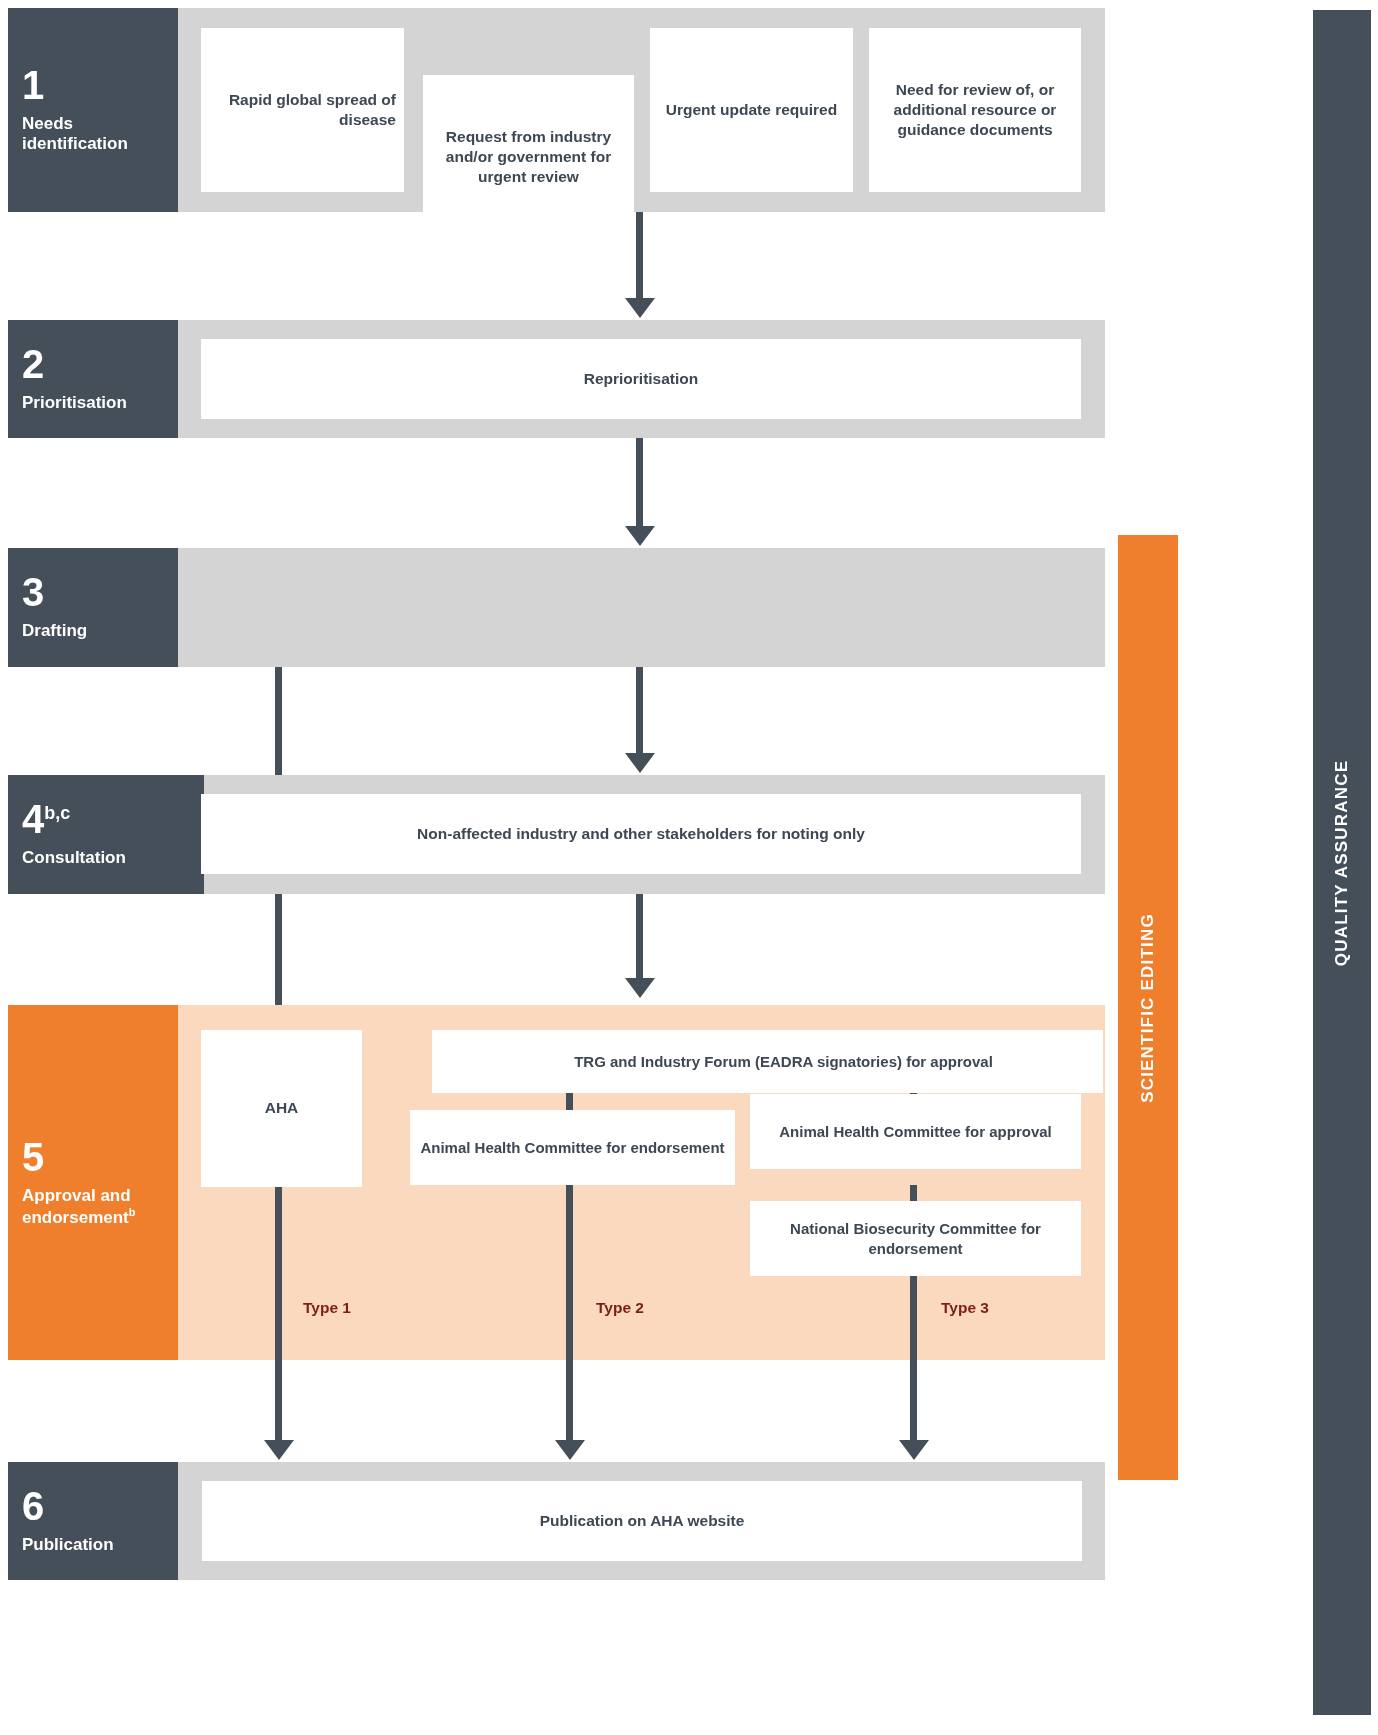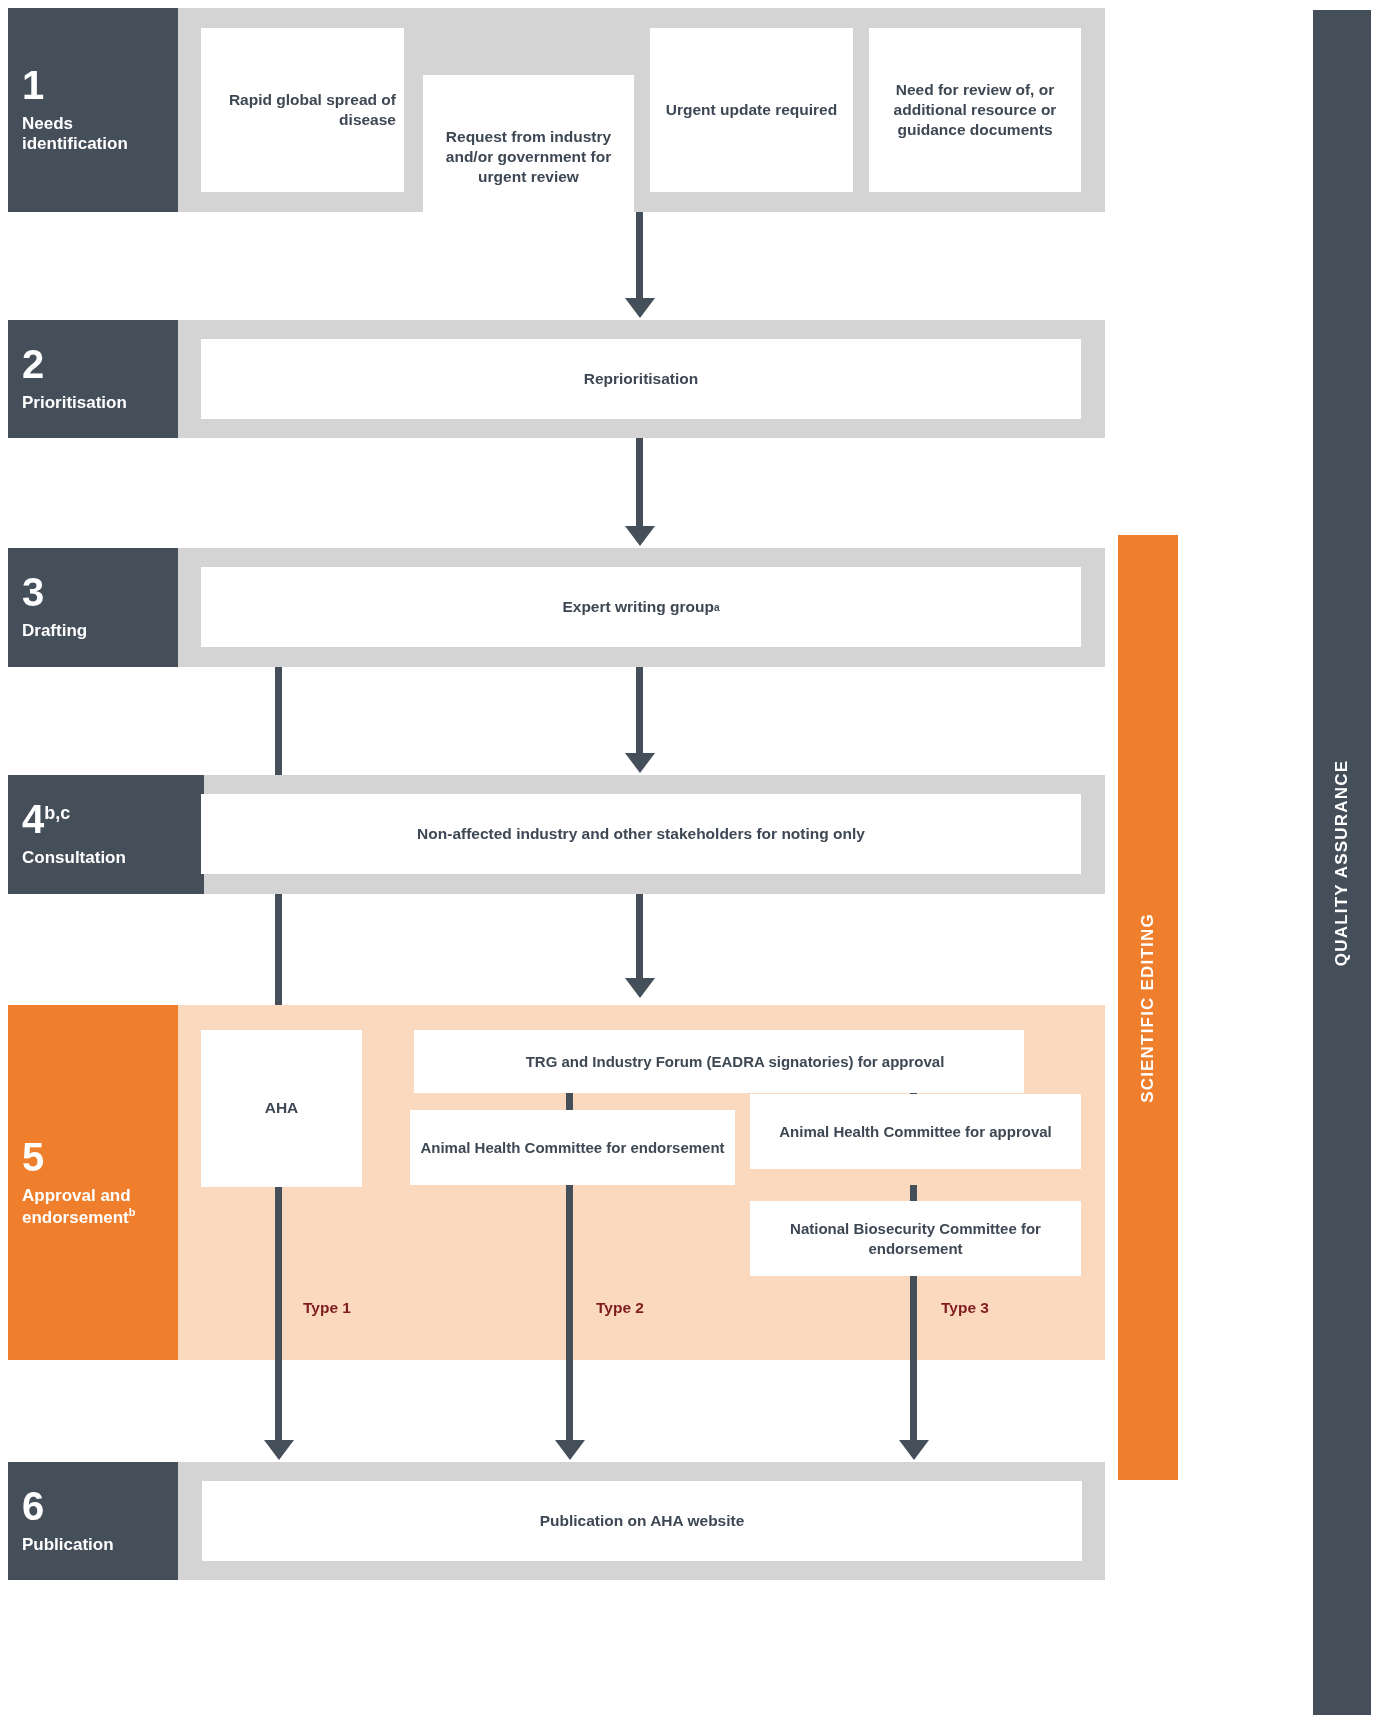--- a/index.html
+++ b/index.html
@@ -131,24 +131,20 @@
   <div class="vline" style="left:636px; top:438px; width:7px; height:90px;"></div>
   <div class="arrowhead" style="left:625px; top:526px;"></div>
 
   <div class="band" style="left:178px; top:548px; width:927px; height:119px;"></div>
 
   <div class="stage-label" style="left:8px; top:548px; width:170px; height:119px;">
     <span class="stage-num">3</span>
     <span class="stage-name">Drafting</span>
   </div>
 
-  <div class="wbox" style="left:201px; top:567px; width:880px; height:80px;">
-    <span>Expert writing group</span>
-      <sup>a</sup>
-  </div>
 
   <div class="vline" style="left:275px; top:667px; width:7px; height:352px;"></div>
 
   <div class="vline" style="left:636px; top:667px; width:7px; height:88px;"></div>
   <div class="arrowhead" style="left:625px; top:753px;"></div>
 
   <div class="band" style="left:178px; top:775px; width:927px; height:119px;"></div>
 
   <div class="stage-label" style="left:8px; top:775px; width:196px; height:119px;">
     <span class="stage-num"><span>4</span><sup>b,c</sup></span>
@@ -162,21 +158,21 @@
 
   <div class="band-orange" style="left:178px; top:1005px; width:927px; height:355px;"></div>
 
   <div class="stage-label orange" style="left:8px; top:1005px; width:170px; height:355px;">
     <span class="stage-num">5</span>
     <span class="stage-name"><span>Approval and endorsement</span><sup>b</sup></span>
   </div>
 
   <div class="wbox" style="left:201px; top:1030px; width:161px; height:157px;">AHA</div>
 
-  <div class="wbox small" style="left:414px; top:1030px; width:610px; height:63px;padding-left:40px;">TRG and Industry Forum (EADRA signatories) for approval</div>
+  <div class="wbox small" style="left:432px; top:1030px; width:671px; height:63px;padding-left:40px;">TRG and Industry Forum (EADRA signatories) for approval</div>
 
   <div class="stub" style="left:566px; top:1093px; height:17px;"></div>
   <div class="stub" style="left:910px; top:1093px; height:17px;"></div>
 
   <div class="wbox small" style="left:410px; top:1110px; width:325px; height:75px;">Animal Health Committee for endorsement</div>
 
   <div class="wbox small" style="left:750px; top:1094px; width:331px; height:75px;">Animal Health Committee for approval</div>
 
   <div class="stub" style="left:910px; top:1185px; height:16px;"></div>
 

